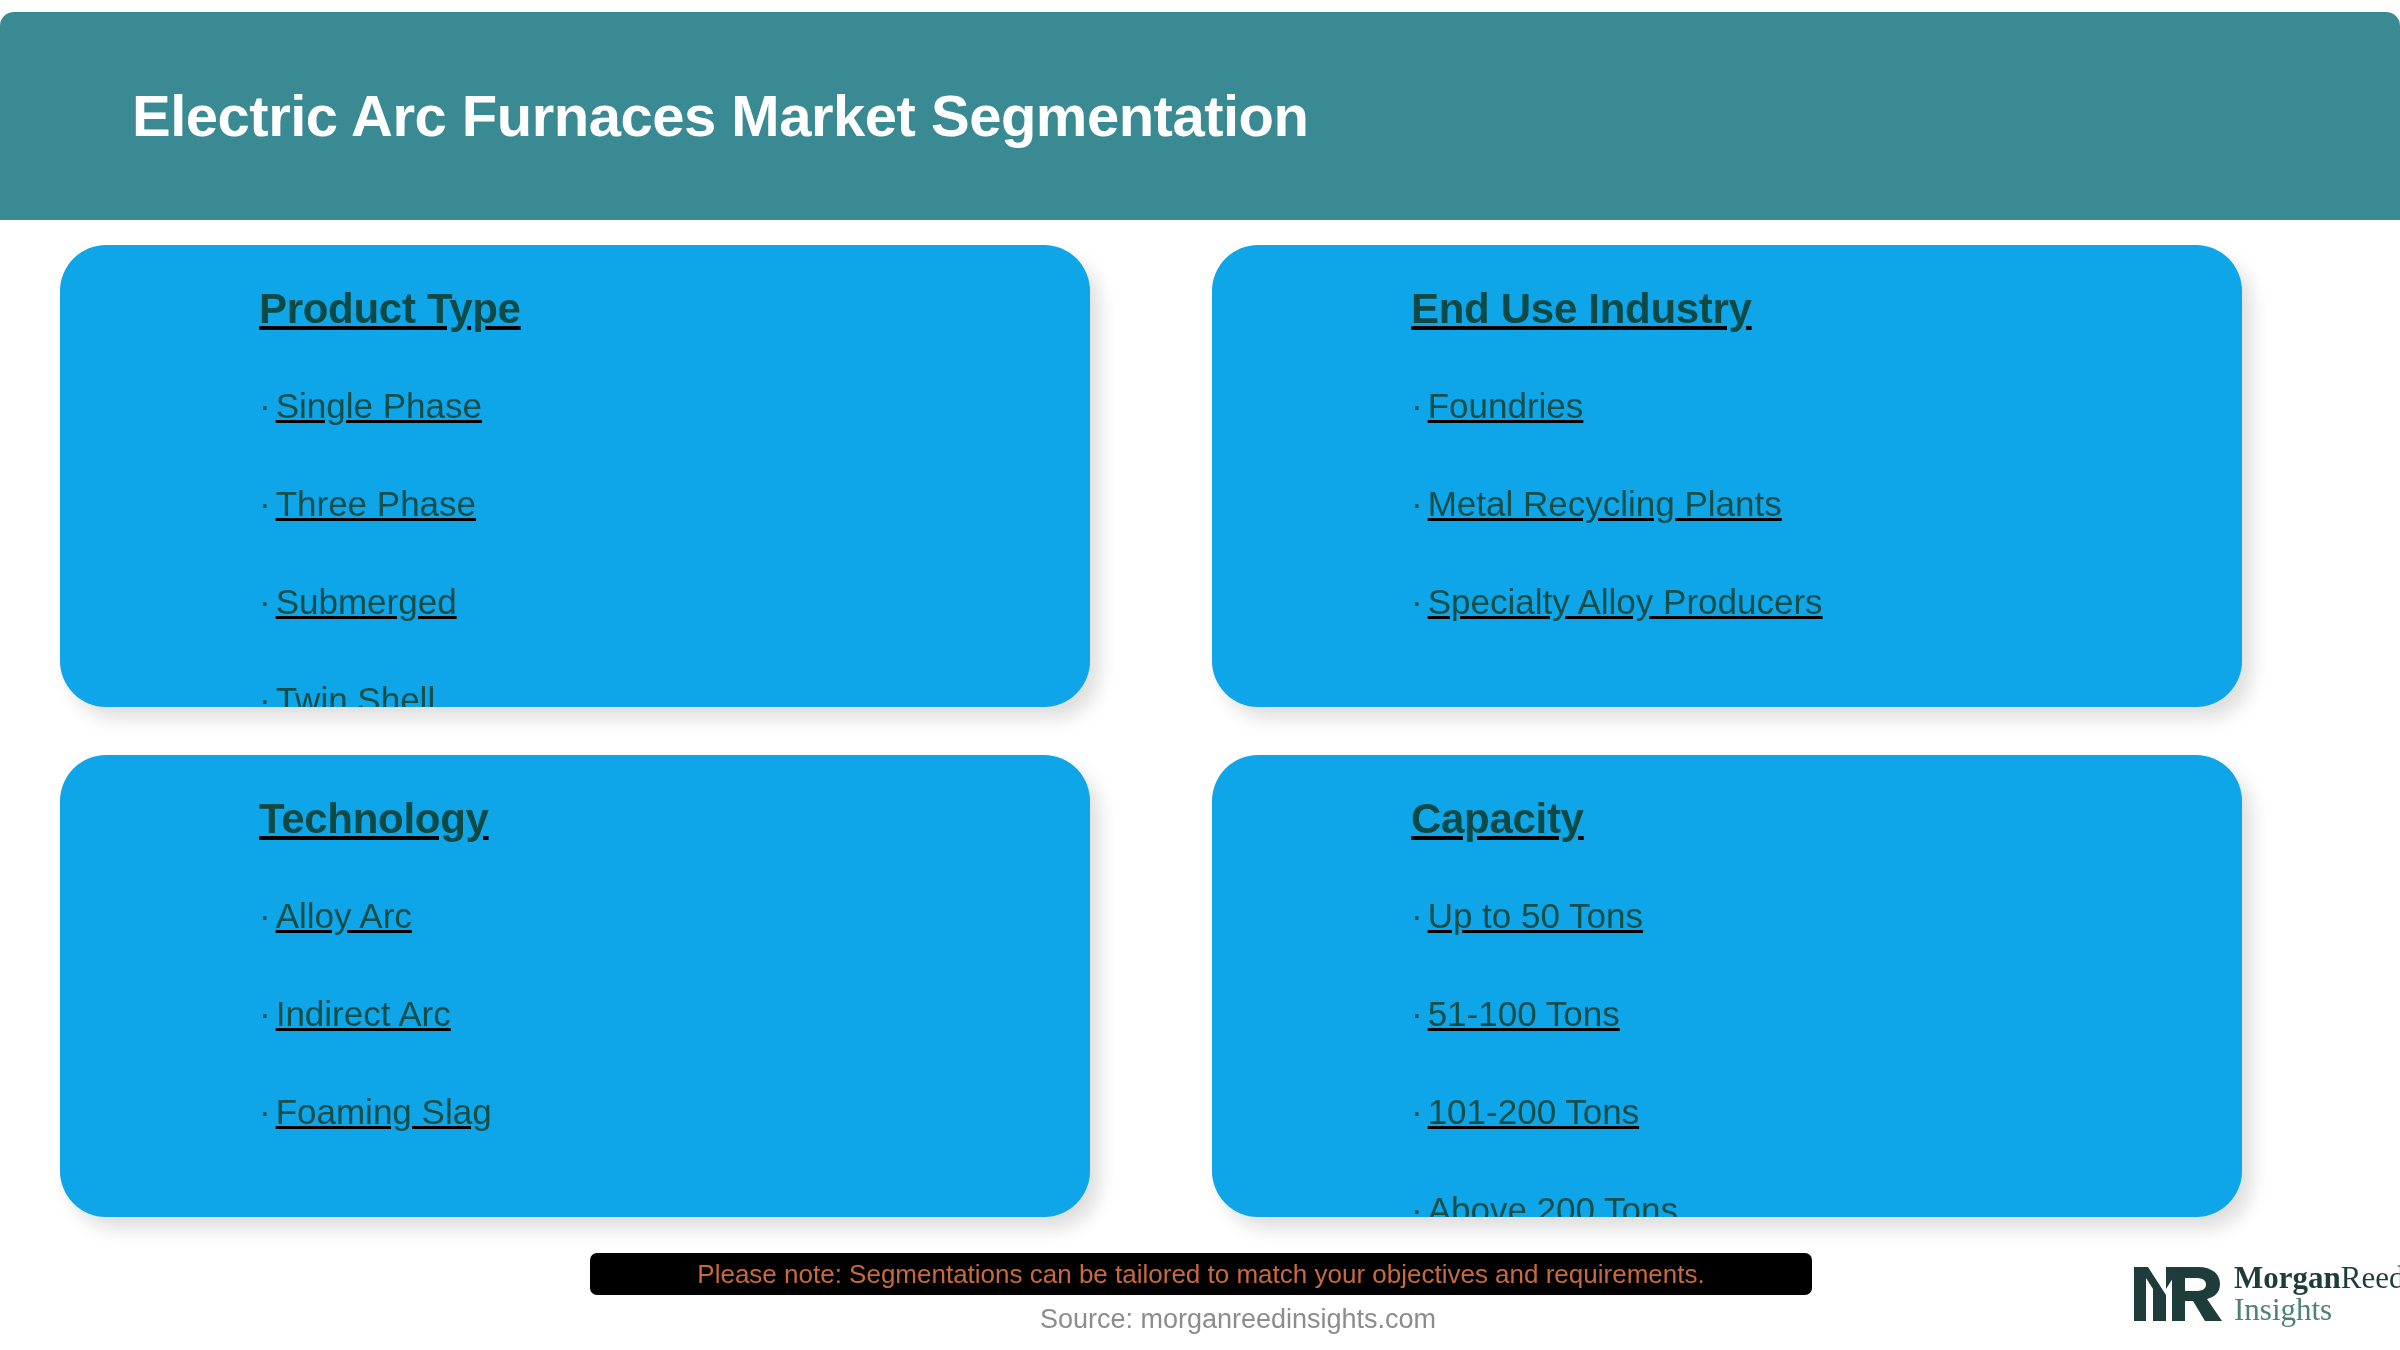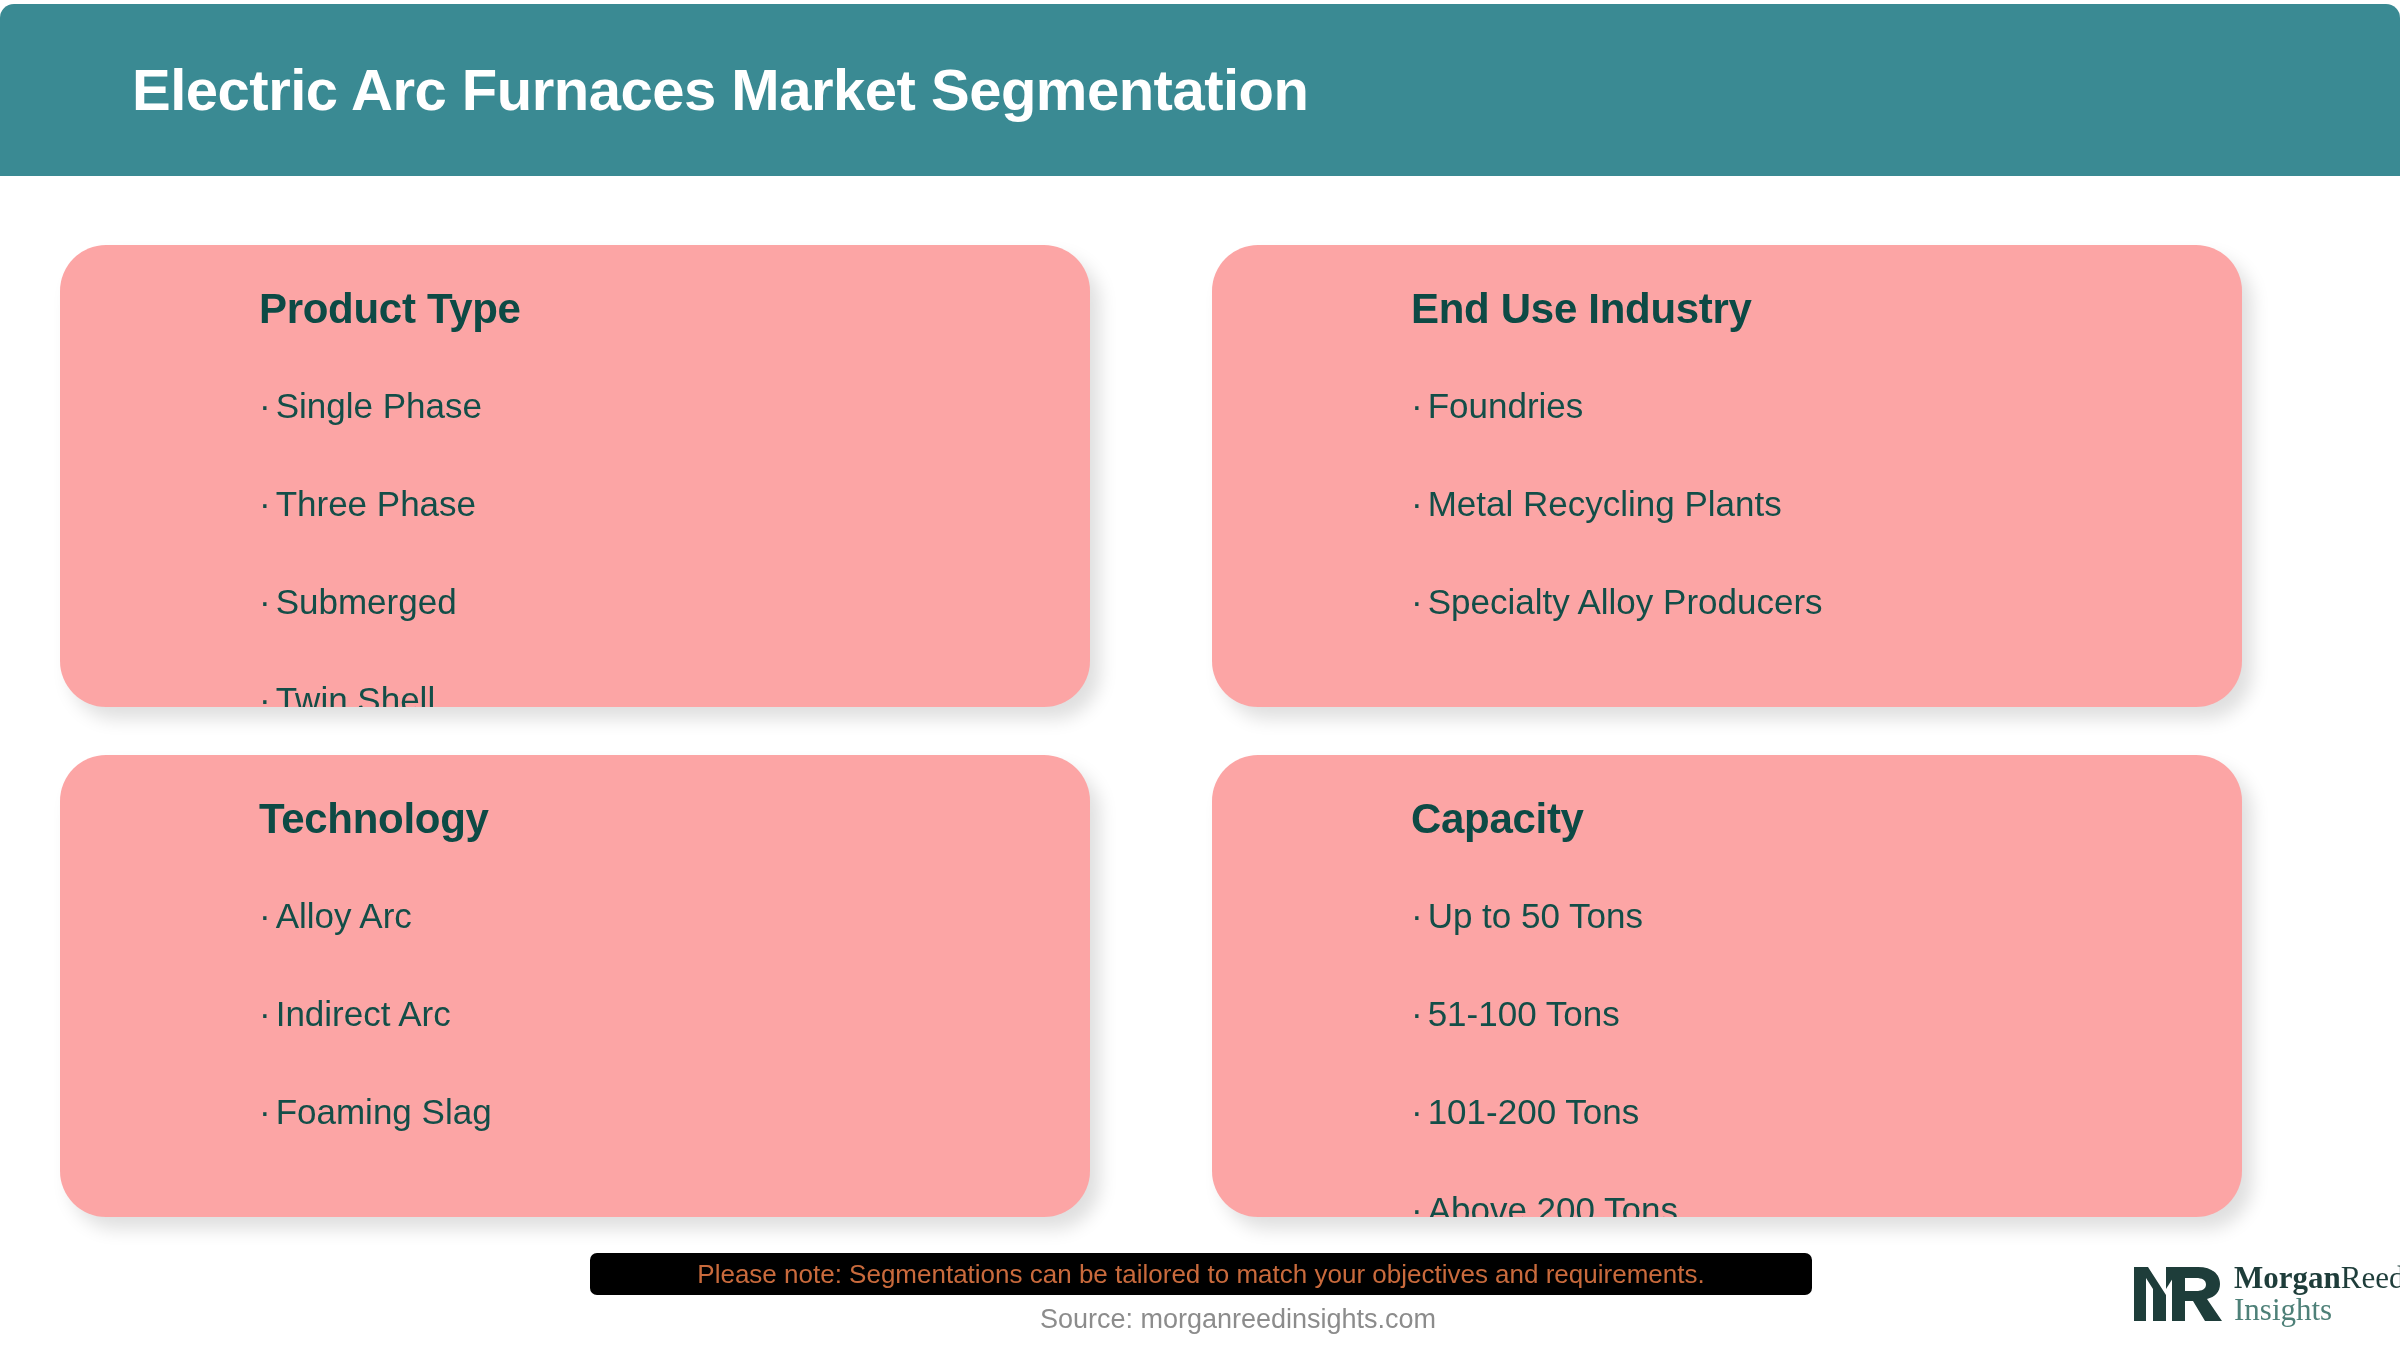--- a/index.html
+++ b/index.html
@@ -12,23 +12,23 @@
     height: 1350px;
     overflow: hidden;
     font-family: "Liberation Sans", sans-serif;
     position: relative;
   }
 
   
   .header-bar {
     position: absolute;
     left: 0;
-    top: 4px;
-    width: 2400px;
-    height: 172px;
+    top: 12px;
+    width: 2400px;
+    height: 208px;
     background: #3A8A93;
     border-radius: 14px 14px 0 0;
     box-sizing: border-box;
     display: flex;
     align-items: center;
   }
   .header-title {
     margin-left: 132px;
     color: #ffffff;
     font-size: 58px;
@@ -42,25 +42,26 @@
   
   .card-grid {
     position: absolute;
     left: 0;
     top: 172px;
     width: 2400px;
     height: 1060px;
   }
   .card {
     position: absolute;
-    background: #fca5a5;
+    background: #0ea5e9;
     border-radius: 46px;
     box-shadow: 10px 12px 18px rgba(0,0,0,0.13);
     box-sizing: border-box;
     overflow: hidden;
+    text-decoration: underline;
   }
   .card-0 { left: 60px;  top: 73px;  width: 1030px; height: 462px; }
   .card-1 { left: 1212px; top: 73px;  width: 1030px; height: 462px; }
   .card-2 { left: 60px;  top: 583px; width: 1030px; height: 462px; }
   .card-3 { left: 1212px; top: 583px; width: 1030px; height: 462px; }
 
   .card-inner {
     padding-left: 199px;
     padding-top: 40px;
   }

